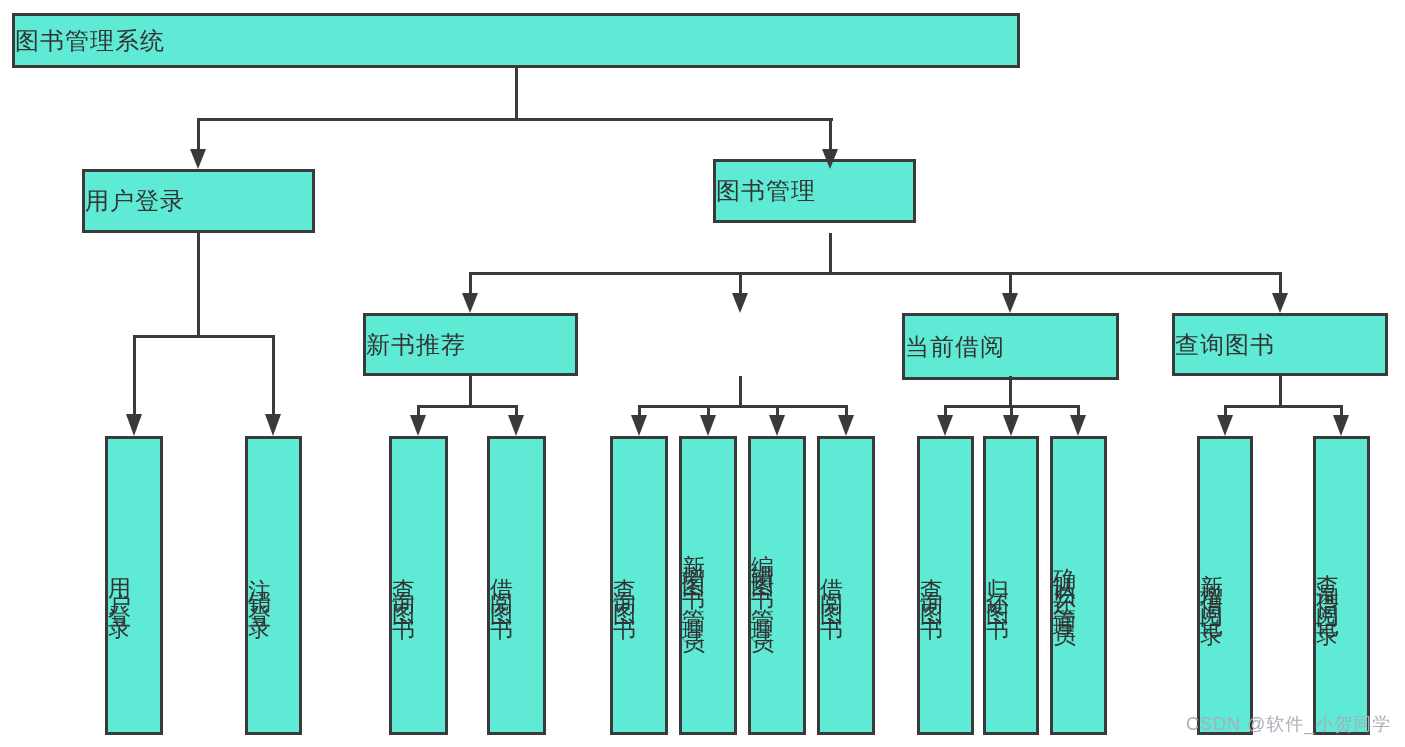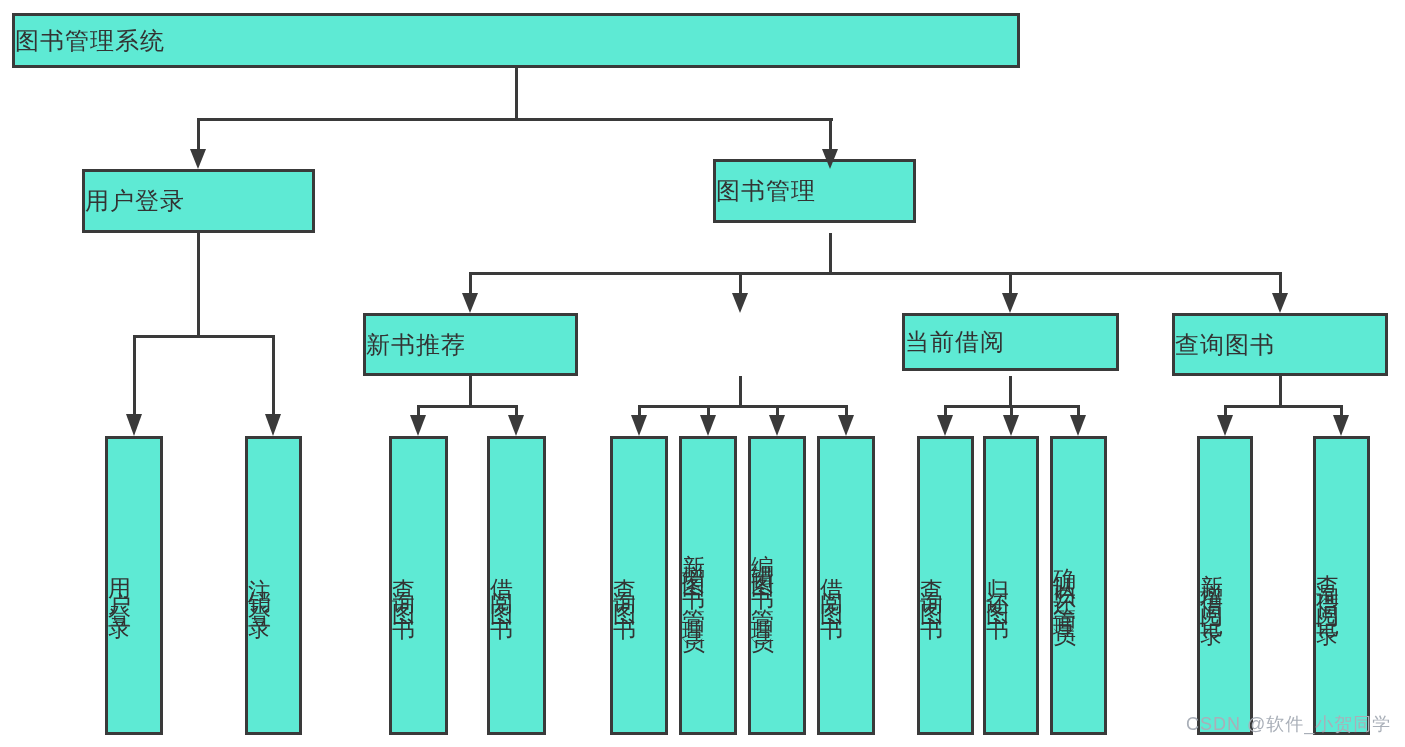--- a/index.html
+++ b/index.html
@@ -33,21 +33,21 @@
   <div class="box" style="left:82px;top:169px;width:233px;height:64px">
     <span class="hl">用户登录</span>
   </div>
   <div class="box" style="left:713px;top:159px;width:203px;height:64px">
     <span class="hl">图书管理</span>
   </div>
 
   <div class="box" style="left:363px;top:313px;width:215px;height:63px">
     <span class="hl">新书推荐</span>
   </div>
-  <div class="box" style="left:902px;top:313px;width:217px;height:58px">
+  <div class="box" style="left:902px;top:313px;width:217px;height:67px">
     <span class="hl">当前借阅</span>
   </div>
   <div class="box" style="left:1172px;top:313px;width:216px;height:63px">
     <span class="hl">查询图书</span>
   </div>
 
   <div class="box leaf" style="left:105px;top:436px;width:58px;height:299px">
     <span class="vt s13">用户登录</span>
   </div>
   <div class="box leaf" style="left:245px;top:436px;width:57px;height:299px">

